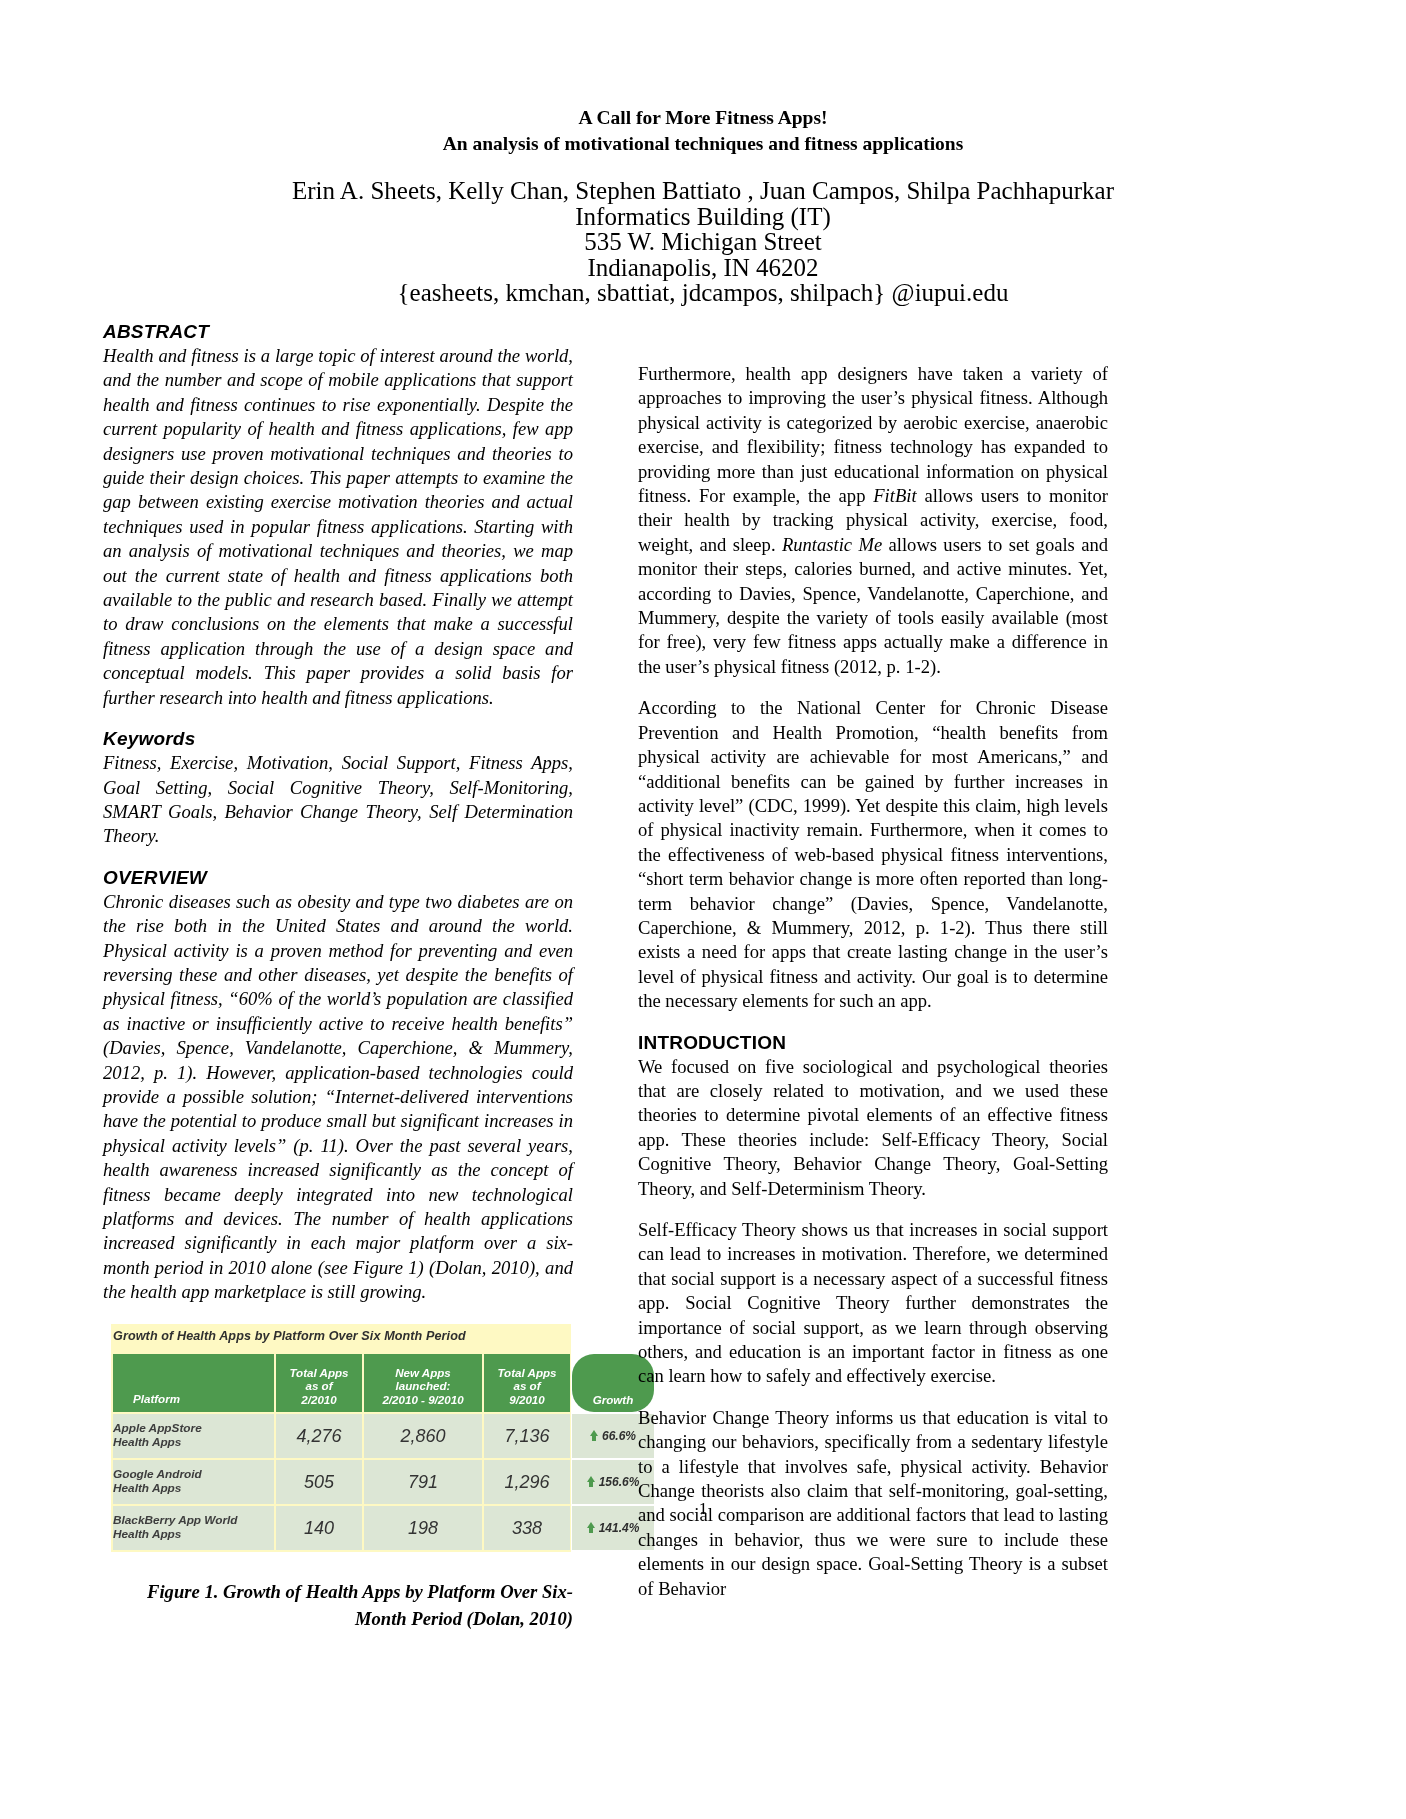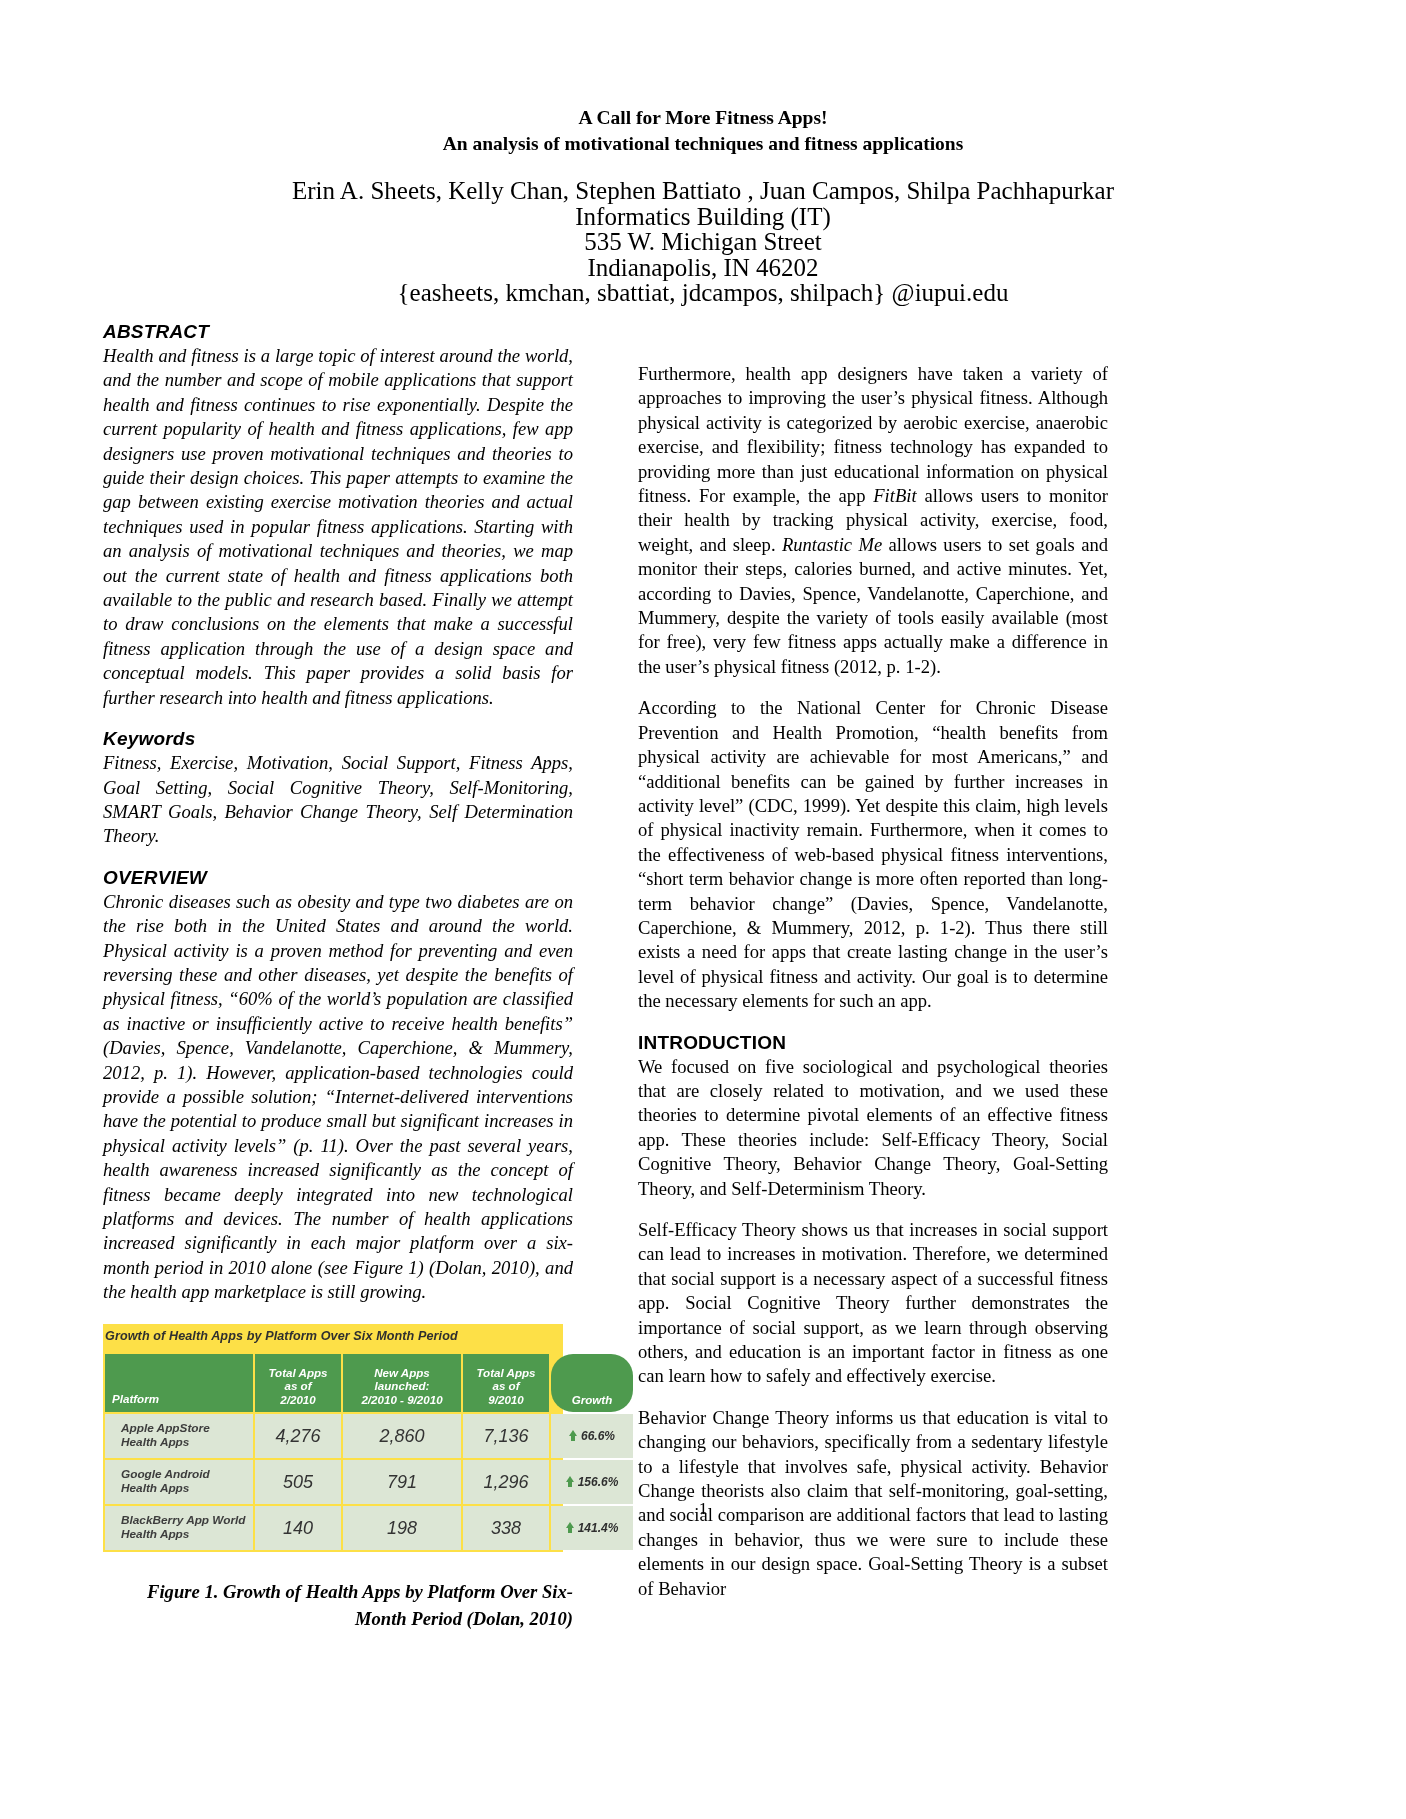--- a/index.html
+++ b/index.html
@@ -85,21 +85,22 @@
   p.para.tight { margin-bottom: 0; }
 
   .it { font-style: italic; }
 
   
   .figure-wrap {
     margin-top: 19px;
   }
   .fig-img {
     width: 460px;
-    background: #fde047;
+    margin-left: 8px;
+    background: #fef9c3;
     font-family: "Liberation Sans", "DejaVu Sans", sans-serif;
   }
   .fig-heading {
     font-size: 12.6px;
     font-weight: bold;
     color: #2f2f2f;
     margin: 0 0 4px 2px;
     letter-spacing: 0.1px;
   }
   table.growth {
@@ -114,36 +115,36 @@
     font-size: 11.6px;
     font-weight: bold;
     line-height: 13.4px;
     padding: 5px 3px 6px 3px;
     text-align: center;
     vertical-align: bottom;
     height: 46px;
   }
   table.growth th.platform-head {
     text-align: left;
-    padding-left: 7px;
+    padding-left: 20px;
     vertical-align: bottom;
     padding-bottom: 7px;
   }
   table.growth td {
     background: #dce6d5;
     color: #333333;
     font-size: 18px;
     padding: 7px 3px;
     text-align: center;
     height: 30px;
     vertical-align: middle;
   }
   table.growth td.platform-cell {
     text-align: left;
-    padding-left: 16px;
+    padding-left: 0;
     font-size: 11.8px;
     font-weight: bold;
     color: #3d3d3d;
     line-height: 13.6px;
   }
   table.growth td.growth-cell {
     font-weight: bold;
     font-size: 12px;
     color: #2f2f2f;
     white-space: nowrap;

